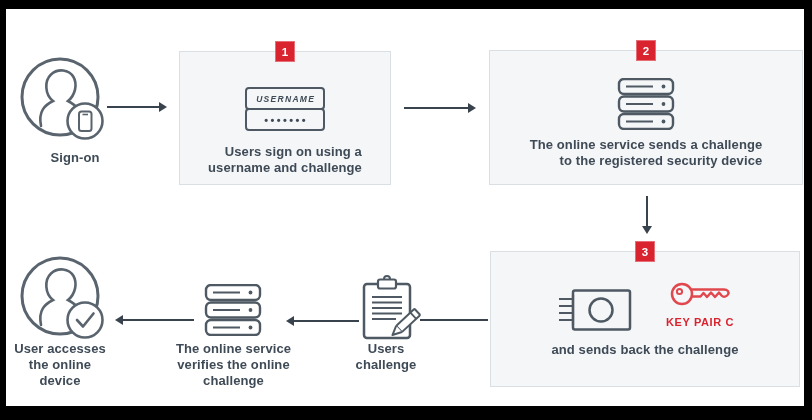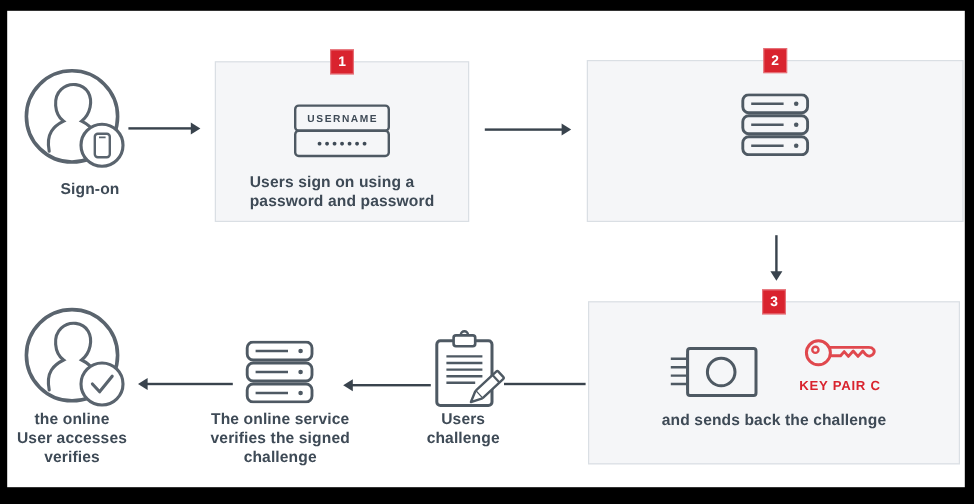--- a/index.html
+++ b/index.html
@@ -6,31 +6,31 @@
   .canvas{position:relative;width:812px;height:420px;background:#000;font-family:"Liberation Sans",sans-serif;overflow:hidden;}
   .panel{position:absolute;left:6px;top:9px;right:8px;bottom:14px;background:#ffffff;}
 
   .step-box{position:absolute;background:#f5f6f8;border:1px solid #dadfe4;display:flex;flex-direction:column;align-items:center;box-sizing:border-box;}
   .box1{left:179px;top:51px;width:212px;height:134px;}
   .box2{left:489px;top:50px;width:314px;height:135px;}
   .box3{left:490px;top:251px;width:310px;height:136px;}
 
   .badge{position:absolute;top:-11px;left:50%;transform:translateX(-50%);width:20px;height:21px;background:#d9232e;color:#ffffff;font-weight:bold;font-size:11.5px;display:flex;align-items:center;justify-content:center;box-shadow:0 0 0 1px rgba(255,255,255,.35) inset;}
 
-  .box-text{font-weight:bold;font-size:13px;line-height:15.5px;color:#3e4a56;text-align:left;letter-spacing:.1px;}
+  .box-text{font-weight:bold;font-size:13px;line-height:15.5px;color:#3e4a56;text-align:right;letter-spacing:.1px;}
   .box-text span{display:block;}
 
   .node-label{position:absolute;text-align:center;font-weight:bold;font-size:13px;line-height:16px;color:#3e4a56;letter-spacing:.1px;}
   .node-label span{display:block;}
 
   
   .cred-icon{margin-top:35px;width:80px;}
   .cred-row{height:19px;border:2px solid #4e5963;border-radius:4px;display:flex;align-items:center;justify-content:center;background:transparent;}
   .cred-row.pw{margin-top:-2px;}
-  .cred-user{font-size:8.5px;font-weight:bold;letter-spacing:1.3px;color:#3e4a56;padding-left:1.3px;}
+  .cred-user{font-size:8.5px;font-weight:bold;letter-spacing:1.3px;color:#3e4a56;padding-left:1.3px;font-style:italic;}
   .cred-dots{font-size:11px;font-weight:bold;letter-spacing:2.4px;color:#3e4a56;padding-left:2.4px;line-height:10px;}
 
   .svg-abs{position:absolute;}
 
   
   .hline{position:absolute;height:2px;background:#39434d;}
   .vline{position:absolute;width:2px;background:#39434d;}
   .head-right{position:absolute;width:0;height:0;border-left:8px solid #39434d;border-top:5.5px solid transparent;border-bottom:5.5px solid transparent;}
   .head-left{position:absolute;width:0;height:0;border-right:8px solid #39434d;border-top:5.5px solid transparent;border-bottom:5.5px solid transparent;}
   .head-down{position:absolute;width:0;height:0;border-top:8px solid #39434d;border-left:5.5px solid transparent;border-right:5.5px solid transparent;}
@@ -68,40 +68,44 @@
     <div class="cred-icon">
       <div class="cred-row">
         <span class="cred-user">USERNAME</span>
       </div>
       <div class="cred-row pw">
         <span class="cred-dots">•••••••</span>
       </div>
     </div>
     <div class="box-text b1-text">
       <span>Users sign on using a</span>
-      <span>password and password</span>
+      <span>username and challenge</span>
     </div>
   </div>
 
   <div class="hline" style="left:404px;top:107px;width:66px;"></div>
   <div class="head-right" style="left:468px;top:102.5px;"></div>
 
   <div class="step-box box2">
     <div class="badge">2</div>
     <svg class="b2-icon" width="58" height="52" viewBox="0 0 58 52">
       <rect x="2" y="1" width="54" height="15" rx="5" fill="none" stroke="#4e5963" stroke-width="2.4"></rect>
       <rect x="2" y="18.5" width="54" height="15" rx="5" fill="none" stroke="#4e5963" stroke-width="2.4"></rect>
       <rect x="2" y="36" width="54" height="15" rx="5" fill="none" stroke="#4e5963" stroke-width="2.4"></rect>
       <line x1="9" y1="8.5" x2="36" y2="8.5" stroke="#4e5963" stroke-width="2"></line>
       <line x1="9" y1="26" x2="36" y2="26" stroke="#4e5963" stroke-width="2"></line>
       <line x1="9" y1="43.5" x2="36" y2="43.5" stroke="#4e5963" stroke-width="2"></line>
       <circle cx="46.5" cy="8.5" r="1.9" fill="#4e5963"></circle>
       <circle cx="46.5" cy="26" r="1.9" fill="#4e5963"></circle>
       <circle cx="46.5" cy="43.5" r="1.9" fill="#4e5963"></circle>
     </svg>
+    <div class="box-text b2-text">
+      <span>The online service sends a challenge</span>
+      <span>to the registered security device</span>
+    </div>
   </div>
 
   <div class="vline" style="left:646px;top:196px;height:31px;"></div>
   <div class="head-down" style="left:641.5px;top:226px;"></div>
 
   <div class="step-box box3">
     <div class="badge">3</div>
     <div class="icon-row3">
       <svg width="78" height="46" viewBox="0 0 78 46" style="margin-top:7px;">
         <line x1="17" y1="8" x2="17" y2="38" stroke="#4e5963" stroke-width="2.2"></line>
@@ -157,31 +161,31 @@
     <rect x="2" y="36" width="54" height="15" rx="5" fill="none" stroke="#4e5963" stroke-width="2.4"></rect>
     <line x1="9" y1="8.5" x2="36" y2="8.5" stroke="#4e5963" stroke-width="2"></line>
     <line x1="9" y1="26" x2="36" y2="26" stroke="#4e5963" stroke-width="2"></line>
     <line x1="9" y1="43.5" x2="36" y2="43.5" stroke="#4e5963" stroke-width="2"></line>
     <circle cx="46.5" cy="8.5" r="1.9" fill="#4e5963"></circle>
     <circle cx="46.5" cy="26" r="1.9" fill="#4e5963"></circle>
     <circle cx="46.5" cy="43.5" r="1.9" fill="#4e5963"></circle>
   </svg>
   <div class="node-label" style="left:161px;top:341px;width:145px;">
     <span>The online service</span>
-    <span>verifies the signed</span>
+    <span>verifies the online</span>
     <span>challenge</span>
   </div>
 
   <div class="head-left" style="left:115px;top:314.5px;"></div>
   <div class="hline" style="left:122px;top:319px;width:72px;"></div>
 
   <svg class="svg-abs" style="left:17px;top:253px;" width="90" height="90" viewBox="0 0 90 90">
     <circle cx="43" cy="43" r="38" fill="none" stroke="#5a646e" stroke-width="3"></circle>
     <path d="M24,72 C21,57 28,51 36,47 C28,41 27,27 34,20.5 C41,14 52,15.5 56.5,23 C60.5,30 58.5,41 51,47 C59,51 65,57 63,72" fill="none" stroke="#5a646e" stroke-width="2.6" stroke-linecap="round"></path>
     <circle cx="68" cy="67" r="17.5" fill="#ffffff" stroke="#5a646e" stroke-width="2.6"></circle>
     <path d="M60,67 L66,73.5 L76.5,60.5" fill="none" stroke="#5a646e" stroke-width="2.6" stroke-linecap="round" stroke-linejoin="round"></path>
   </svg>
   <div class="node-label" style="left:10px;top:341px;width:100px;">
+    <span>User accesses</span>
     <span>the online</span>
-    <span>User accesses</span>
-    <span>verifies</span>
+    <span>device</span>
   </div>
 </div>
 
 </body></html>

